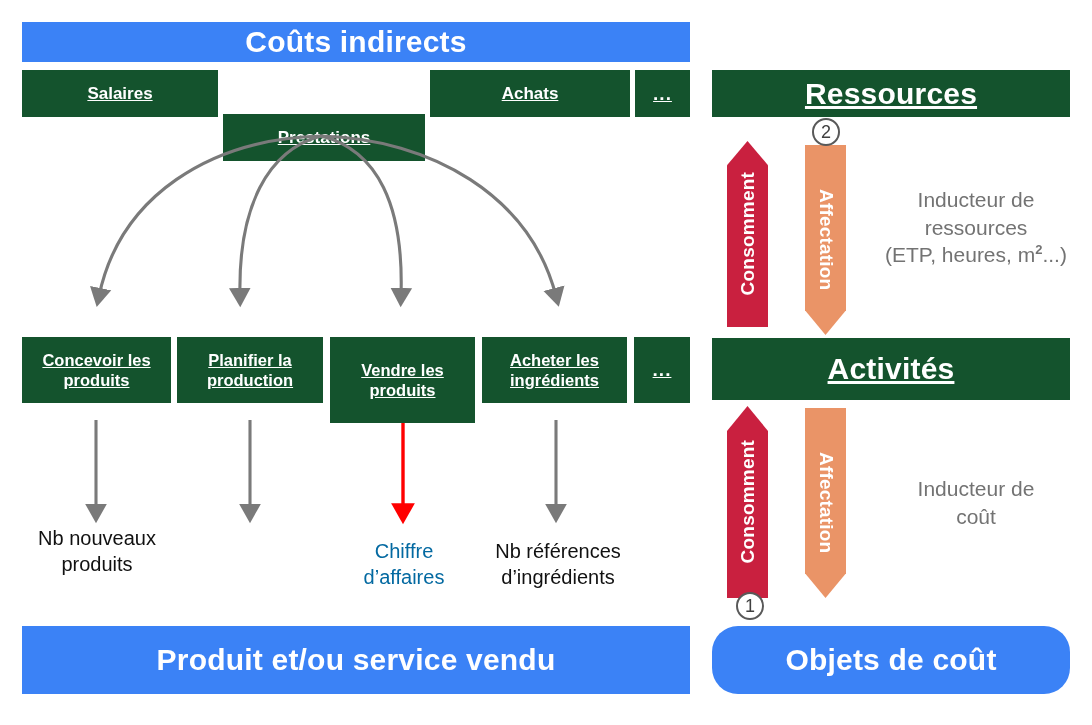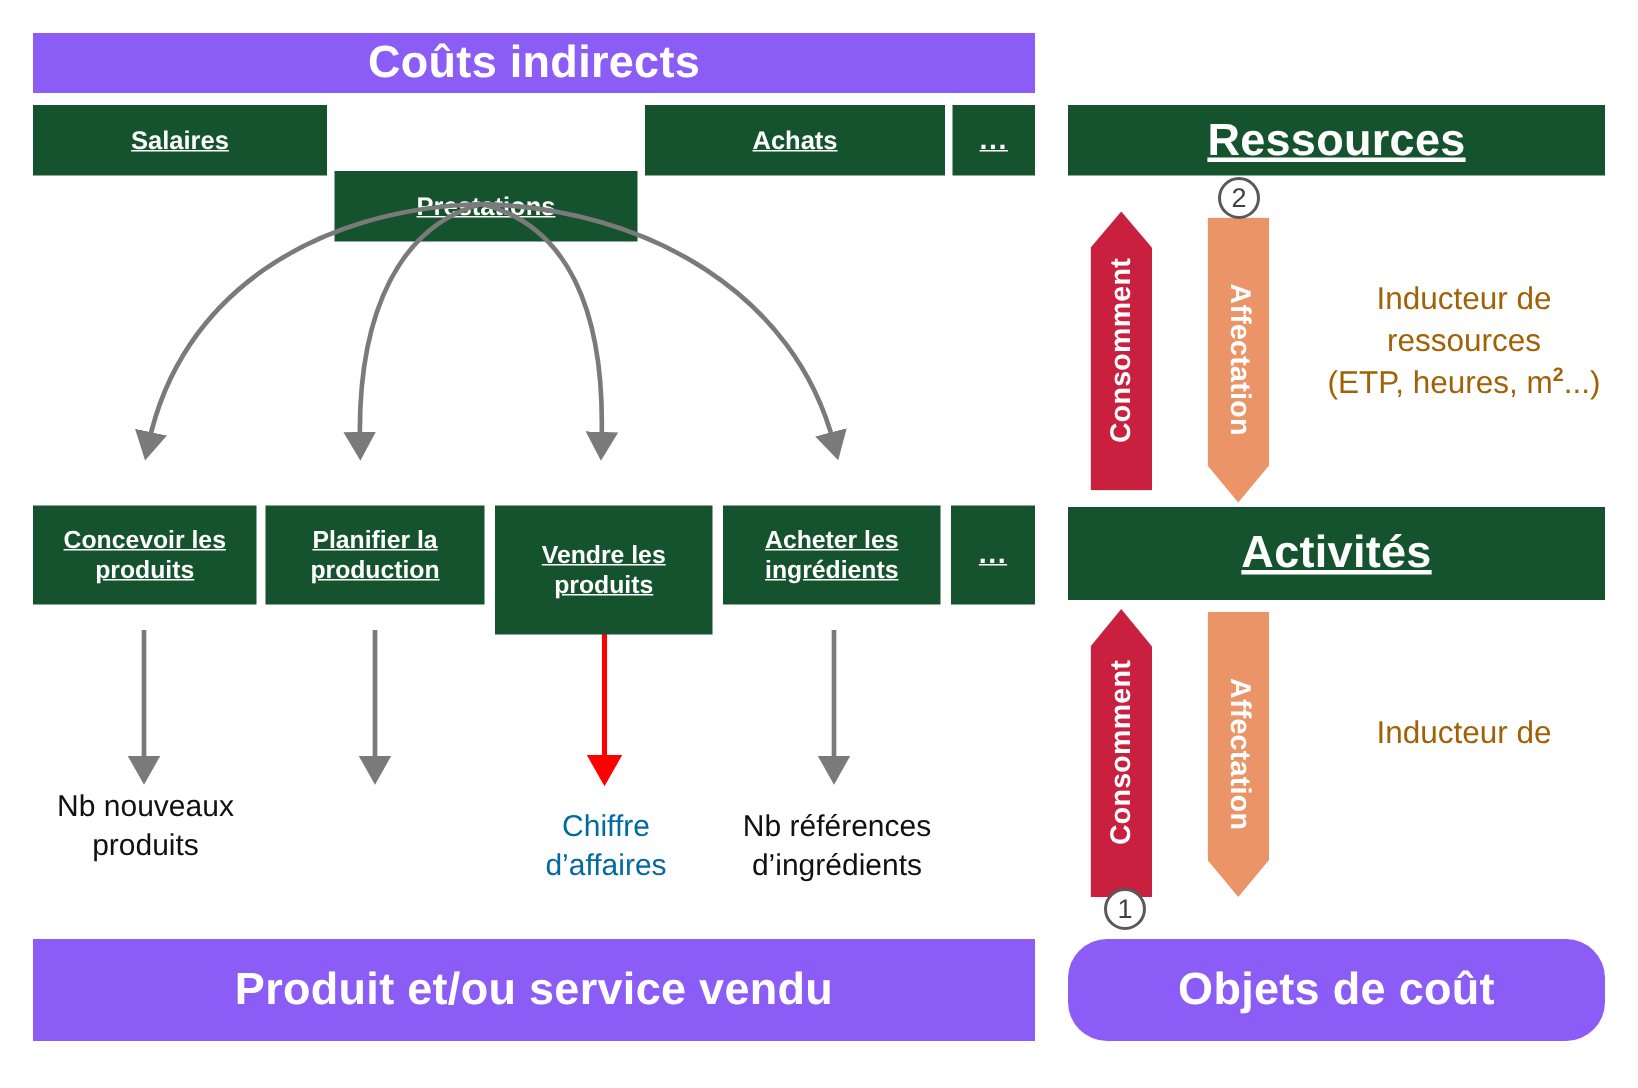--- a/index.html
+++ b/index.html
@@ -21,39 +21,39 @@
   .abs { position: absolute; box-sizing: border-box; }
 
   .bar {
     display: flex;
     align-items: center;
     justify-content: center;
     color: #ffffff;
     text-align: center;
     line-height: 1.12;
   }
-  .bar-crimson { background: #8b5cf6; }
+  .bar-crimson { background: #3b82f6; }
   .bar-orange  { background: #14532d; text-decoration: underline; }
 
   .title-big   { font-size: 30px; font-weight: 700; letter-spacing: .2px; }
   .cell-label  { font-size: 17px; font-weight: 600; }
   .act-label   { font-size: 16.5px; font-weight: 600; line-height: 1.22; }
   .dots        { font-size: 19px; font-weight: 700; letter-spacing: 1px; }
 
   .driver-text {
     font-size: 20px;
     color: #111111;
     text-align: center;
     line-height: 1.3;
   }
   .driver-text.red { color: #0369a1; }
 
   .side-note {
     font-size: 21px;
-    color: #a16207;
+    color: #737373;
     text-align: center;
     line-height: 1.32;
   }
 
   
   .ribbon {
     display: flex;
     align-items: center;
     justify-content: center;
   }
@@ -205,19 +205,20 @@
   <div class="abs ribbon orange down" style="left:805px; top:408px; width:41px; height:190px;">
     <span>Affectation</span>
   </div>
 
   <div class="abs badge" style="left:736px; top:592px; width:28px; height:28px;">
     <span>1</span>
   </div>
 
   <div class="abs side-note" style="left:870px; top:475px; width:212px;">
     <div>Inducteur de</div>
+    <div>coût</div>
   </div>
 
   <div class="abs bar bar-crimson title-big" style="left:712px; top:626px; width:358px; height:68px;border-radius:26px;">
     <span>Objets de coût</span>
   </div>
 
 </div>
 
 </body></html>

